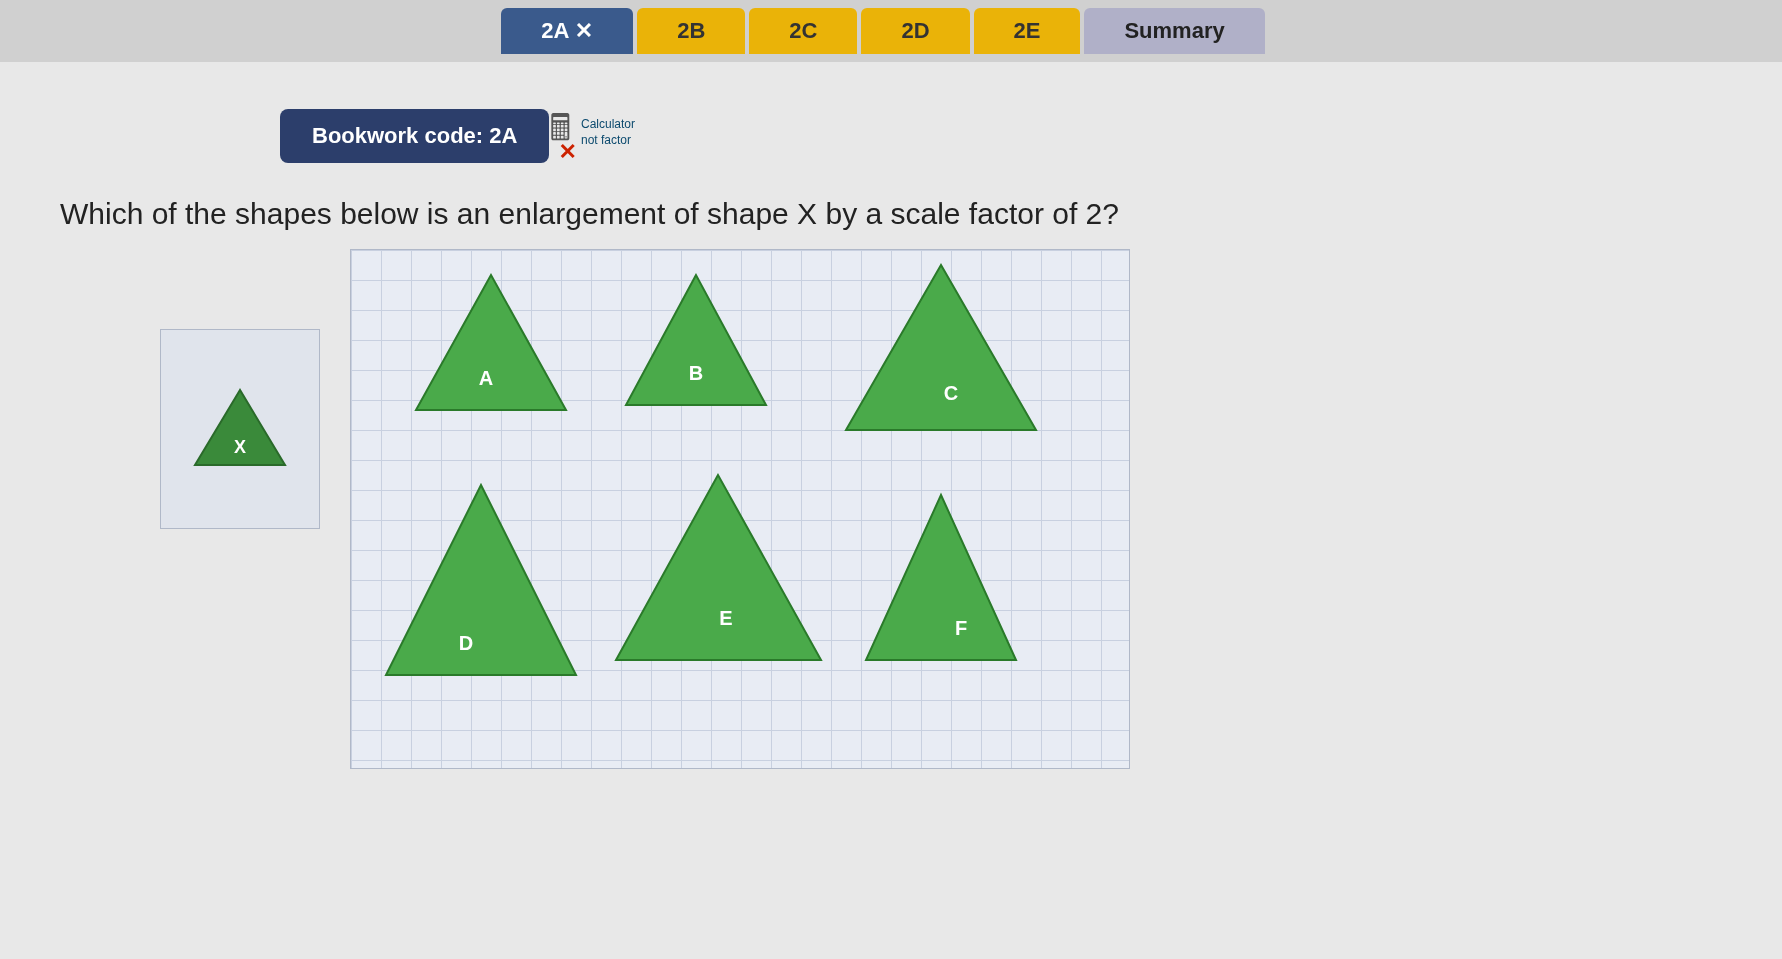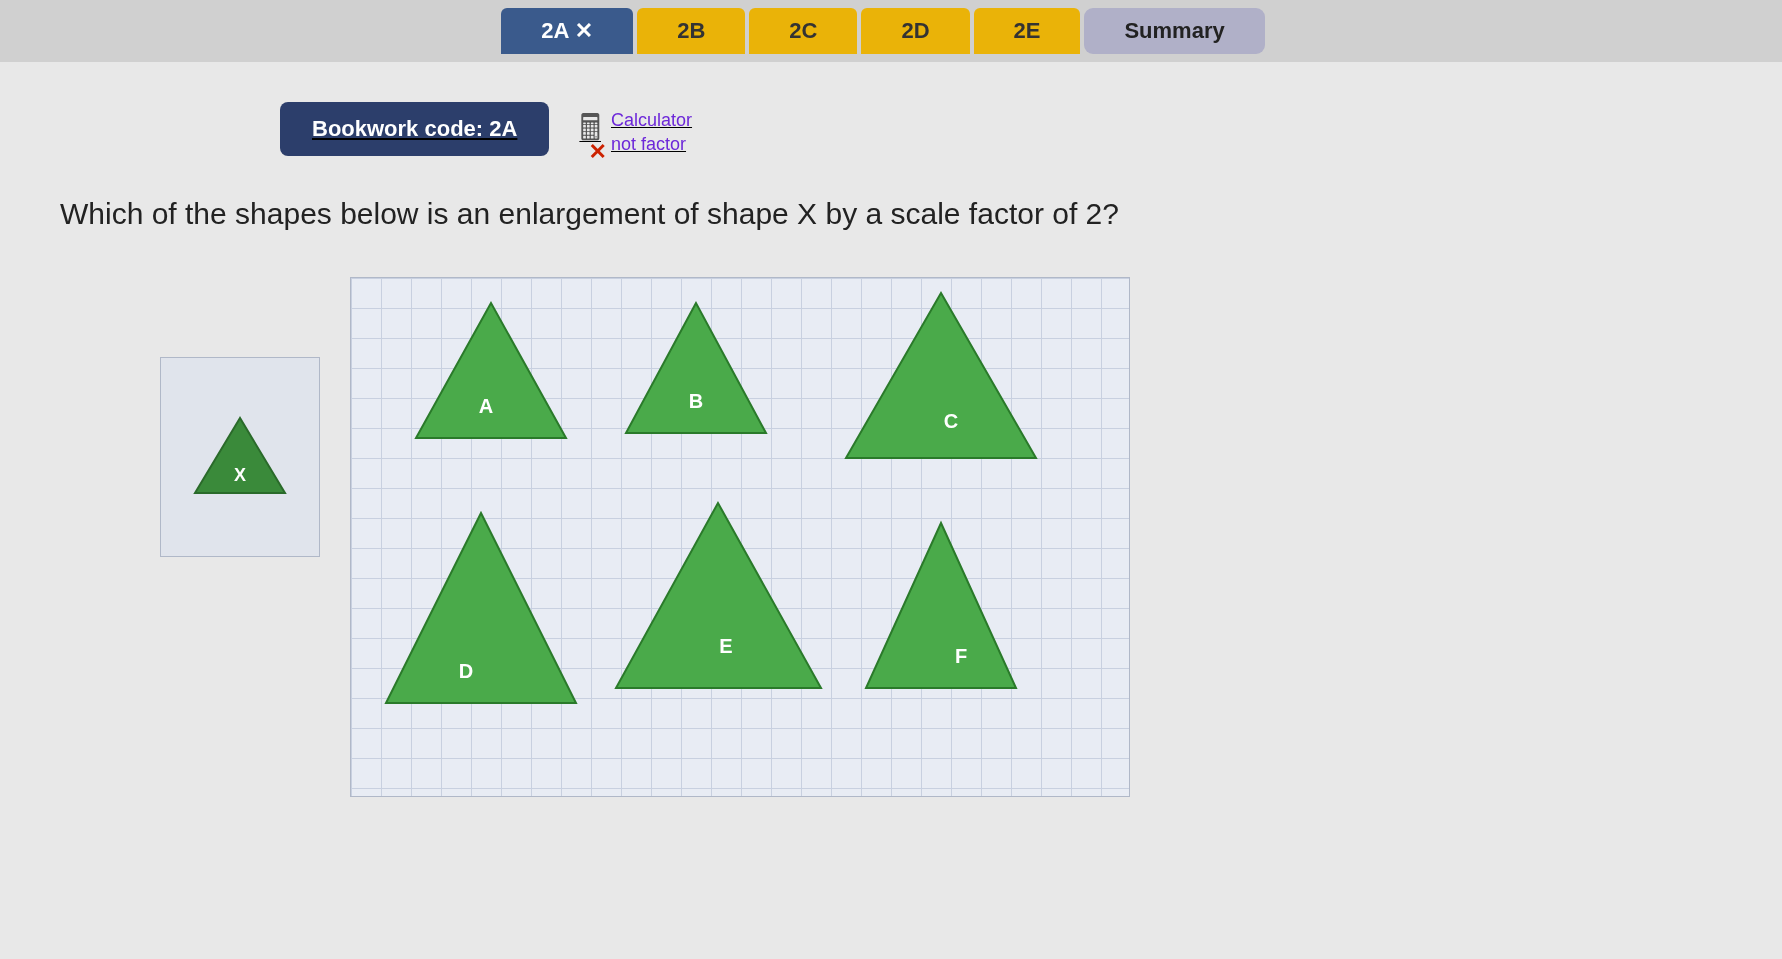--- a/index.html
+++ b/index.html
@@ -34,36 +34,33 @@
     }
 
     .tab.active {
       background: #3a5a8c;
       color: white;
     }
 
     .tab-summary {
       background: #b0b0c8;
       color: #222;
-      border-radius: 9px;
     }
 
     
     .main-content {
       padding: 20px 60px;
       background: #e8e8e8;
     }
 
     
     .info-row {
       display: flex;
-      align-items: flex-start;
-      gap: 30px;
+      align-items: flex-end;
       margin: 20px 0 30px 220px;
-      text-decoration: underline;
     }
 
     .bookwork-badge {
       background: #2c3e6b;
       color: white;
       padding: 14px 32px;
       border-radius: 8px;
       font-size: 22px;
       font-weight: bold;
     }
@@ -90,29 +87,29 @@
       position: absolute;
       bottom: -2px;
       right: -6px;
       color: #cc2200;
       font-size: 22px;
       font-weight: bold;
     }
 
     .calc-text {
       line-height: 1.3;
-      font-size: 18px;
-      color: #6d28d9;
+      font-size: 12px;
+      color: #0c4a6e;
     }
 
     
     .question-text {
       font-size: 30px;
       color: #222;
-      margin-bottom: 42px;
+      margin-bottom: 14px;
       line-height: 1.4;
     }
 
     
     .shapes-area {
       display: flex;
       gap: 30px;
       align-items: flex-start;
       margin-left: 100px;
     }

